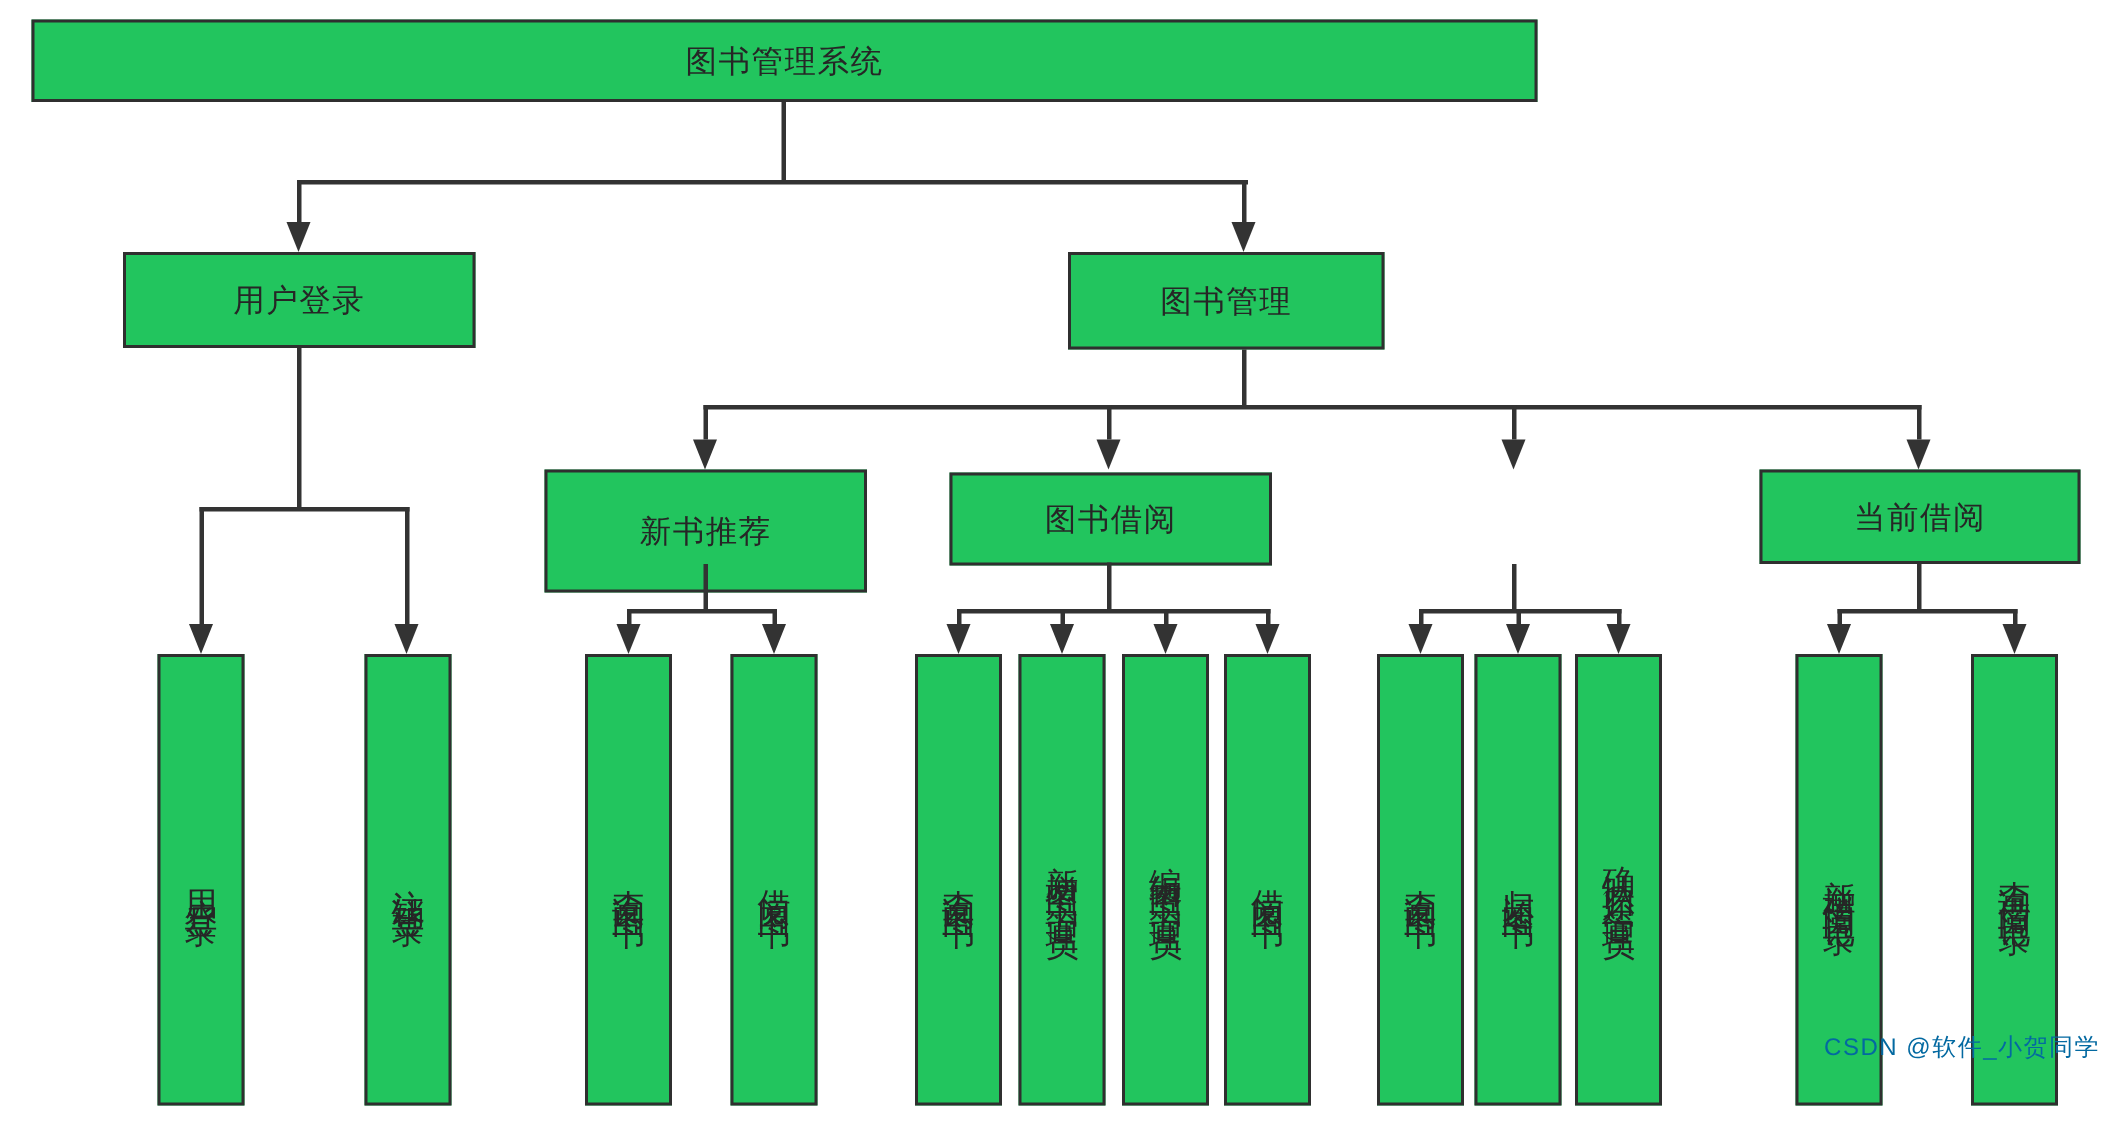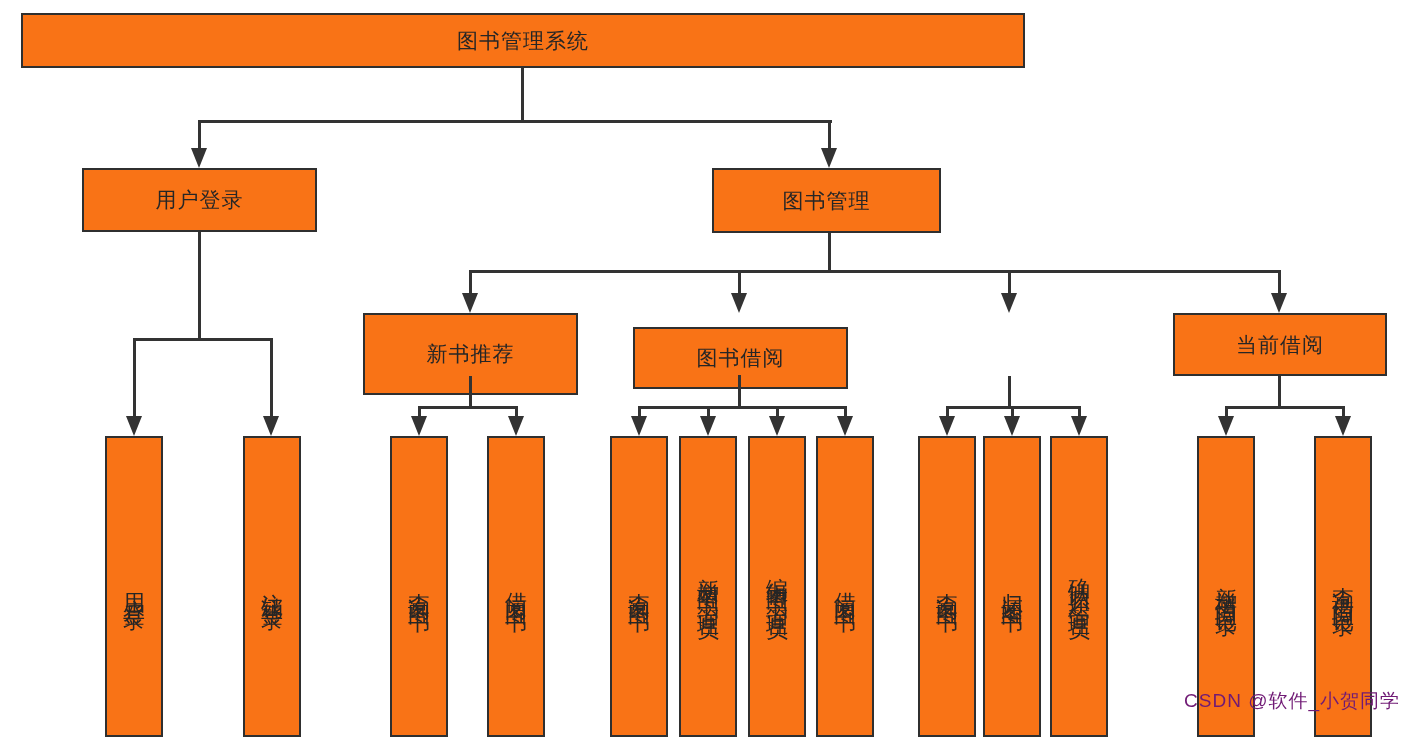--- a/index.html
+++ b/index.html
@@ -8,21 +8,21 @@
     width: 1405px;
     height: 747px;
     background: #ffffff;
     font-family: "Liberation Sans", "DejaVu Sans", sans-serif;
     overflow: hidden;
   }
   .node {
     position: absolute;
     box-sizing: border-box;
     border: 2px solid #2f2f2f;
-    background: #f97316;
+    background: #22c55e;
     display: flex;
     align-items: center;
     justify-content: center;
     color: #262626;
     font-size: 21px;
     letter-spacing: 1px;
   }
   .node.root  { border-width: 2px; }
   .leaf .vtext {
     writing-mode: vertical-rl;
@@ -38,48 +38,48 @@
     position: absolute;
     width: 0; height: 0;
     border-left: 8px solid transparent;
     border-right: 8px solid transparent;
     border-top: 20px solid #333333;
   }
   .watermark {
     position: absolute;
     top: 688px;
     right: 5px;
-    font-size: 19px;
-    color: #701a75;
+    font-size: 16px;
+    color: #0369a1;
     letter-spacing: 1px;
     white-space: nowrap;
   }
 </style>
 </head>
 <body>
 
 <div class="canvas">
 
   <div class="node root" style="left:21px; top:13px; width:1004px; height:55px;">
     <span>图书管理系统</span>
   </div>
 
   <div class="node" style="left:82px; top:168px; width:235px; height:64px;">
     <span>用户登录</span>
   </div>
 
-  <div class="node" style="left:712px; top:168px; width:229px; height:65px;">
+  <div class="node" style="left:712px; top:168px; width:211px; height:65px;">
     <span>图书管理</span>
   </div>
 
   <div class="node" style="left:363px; top:313px; width:215px; height:82px;">
     <span>新书推荐</span>
   </div>
 
-  <div class="node" style="left:633px; top:327px; width:215px; height:62px;">
+  <div class="node" style="left:633px; top:315px; width:215px; height:62px;">
     <span>图书借阅</span>
   </div>
 
 
   <div class="node" style="left:1173px; top:313px; width:214px; height:63px;">
     <span>当前借阅</span>
   </div>
 
   <div class="node leaf" style="left:105px; top:436px; width:58px; height:301px;">
     <span class="vtext">用户登录</span>

